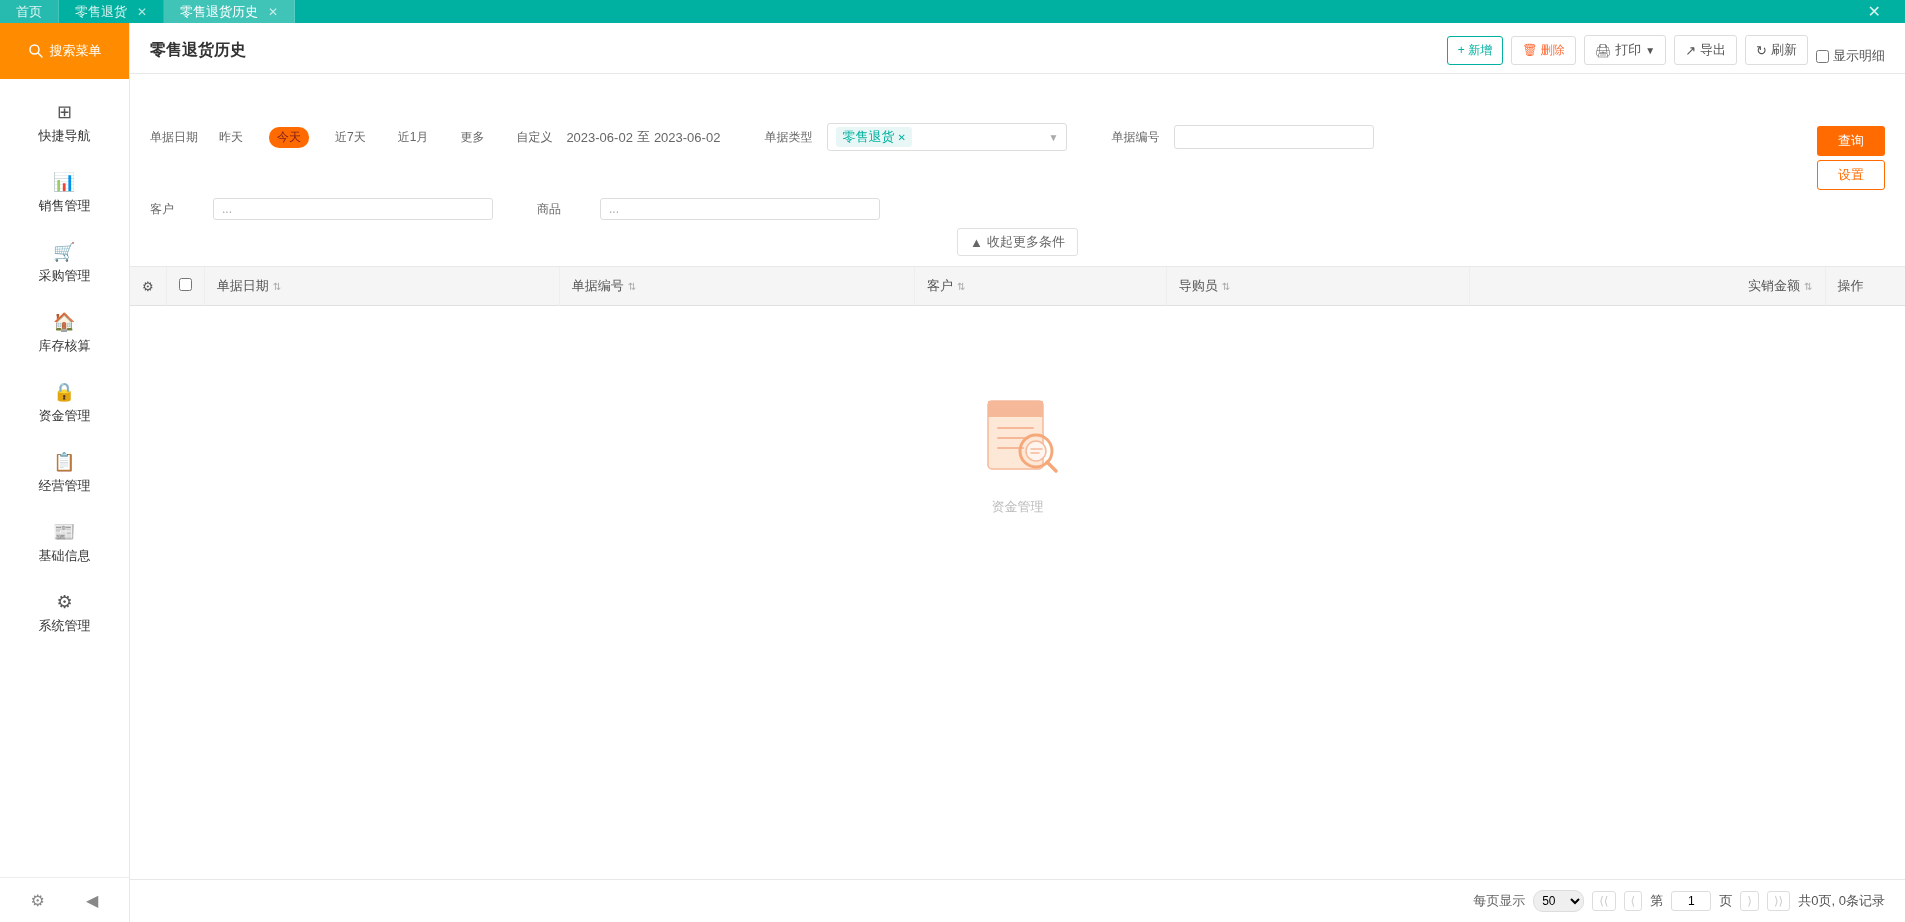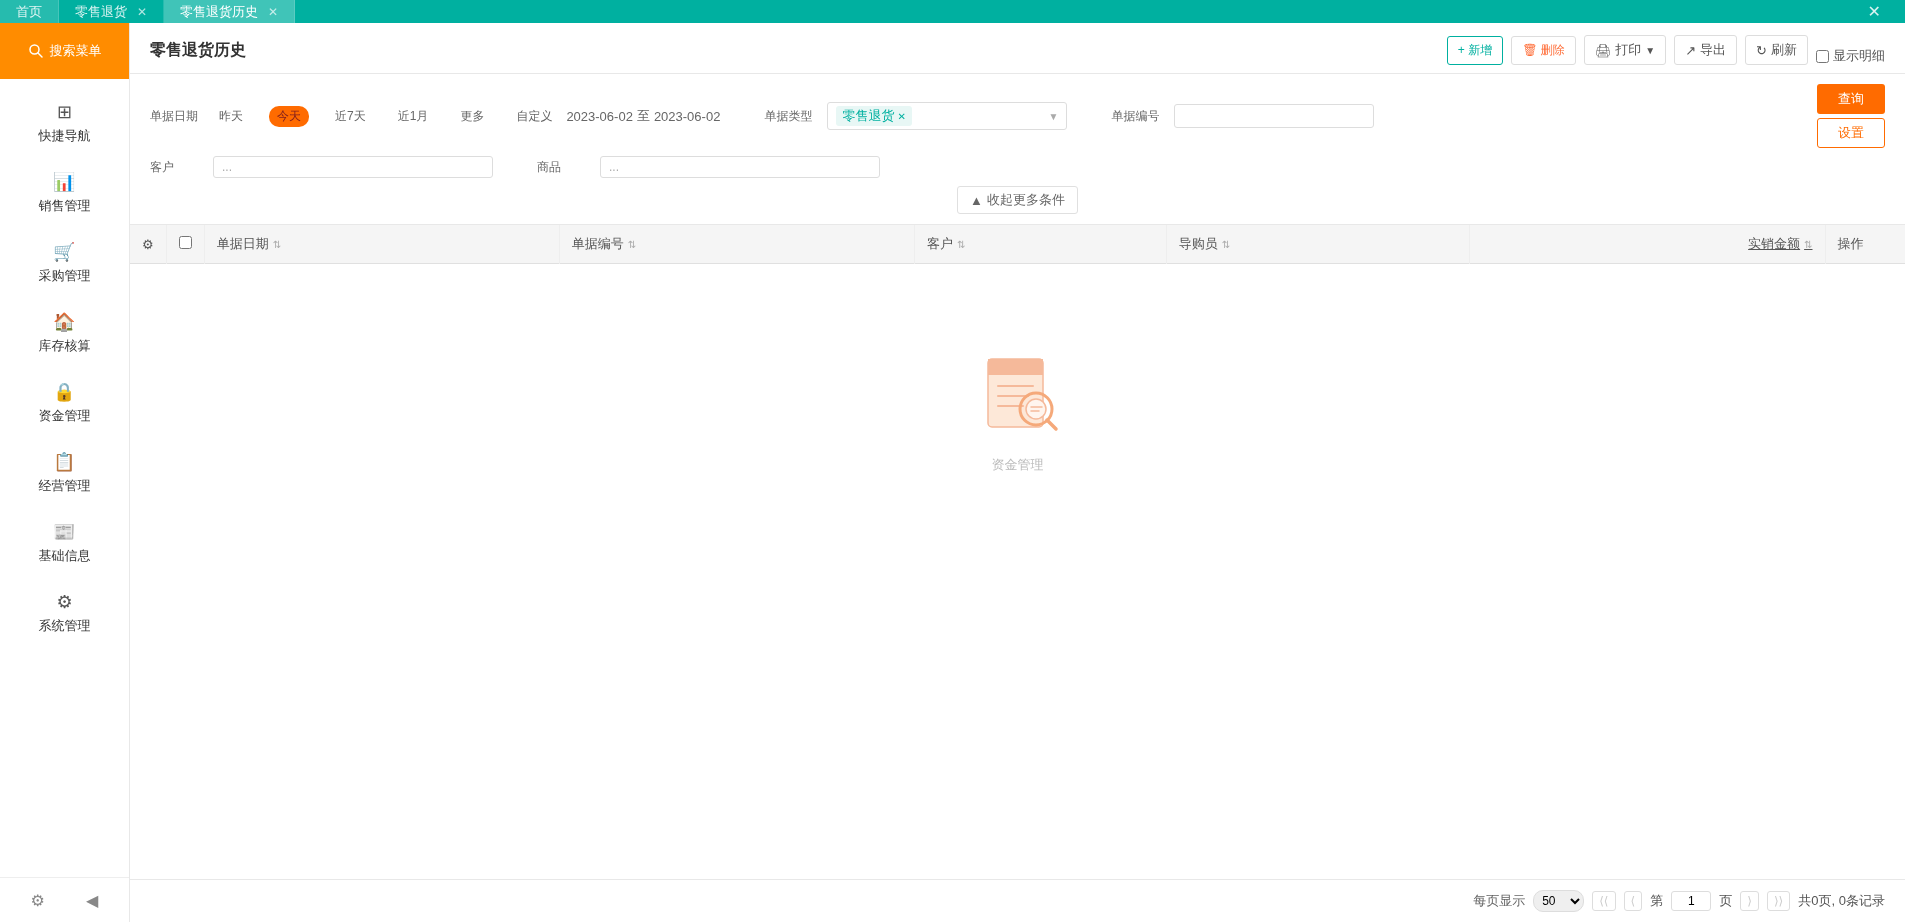--- a/index.html
+++ b/index.html
@@ -280,20 +280,21 @@
       margin-top: 4px;
     }
 
     
     .filter-actions {
       display: flex;
       flex-direction: column;
       gap: 4px;
       margin-left: auto;
       align-self: flex-start;
+      margin-top: 42px;
     }
     .query-btn {
       background: #ff6b00;
       color: #fff;
       border: none;
       border-radius: 3px;
       padding: 6px 20px;
       cursor: pointer;
       font-size: 13px;
       font-weight: 500;
@@ -591,21 +592,21 @@
                 <span>客户</span>
                 <span class="sort-icon">⇅</span>
               </div>
             </th>
             <th>
               <div class="th-content">
                 <span>导购员</span>
                 <span class="sort-icon">⇅</span>
               </div>
             </th>
-            <th class="col-amount" style="text-align:right;text-decoration:underline;">
+            <th class="col-amount" style="text-align:right;">
               <div class="th-content" style="justify-content:flex-end;">
                 <span>实销金额</span>
                 <span class="sort-icon">⇅</span>
               </div>
             </th>
             <th class="col-op">
               <span>操作</span>
             </th>
           </tr>
         </thead>

